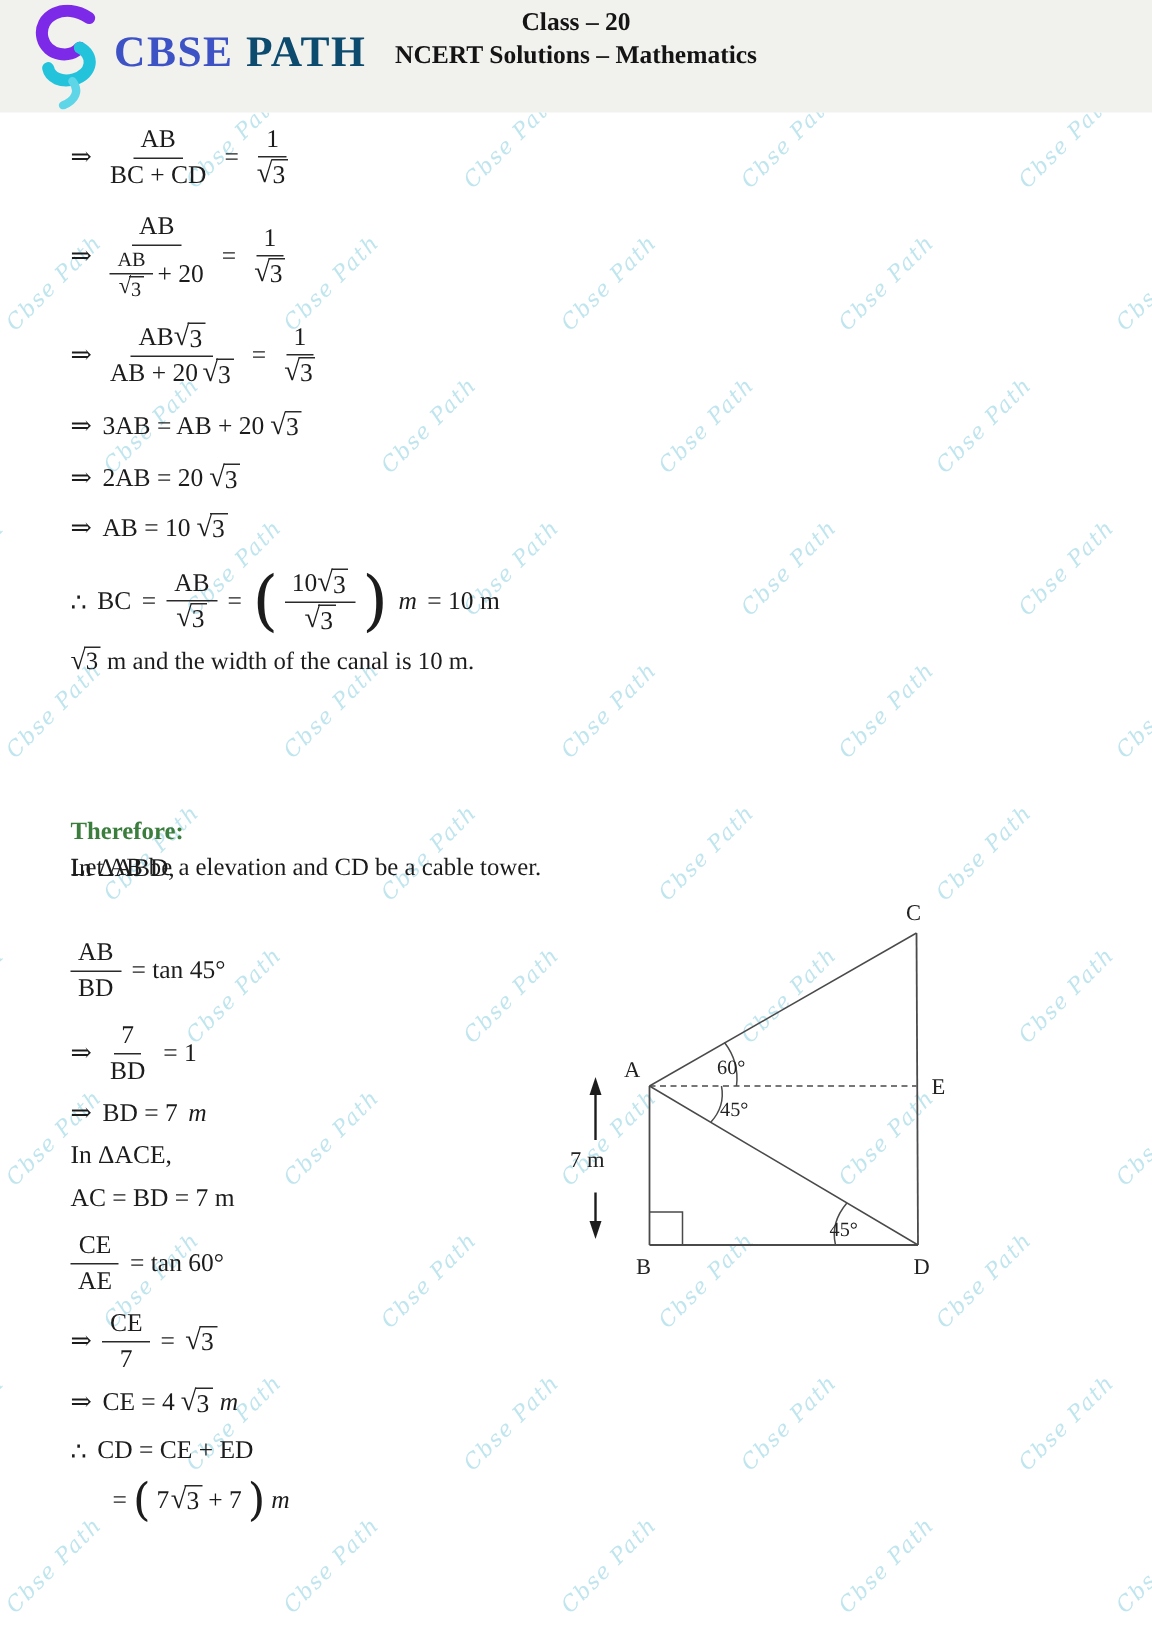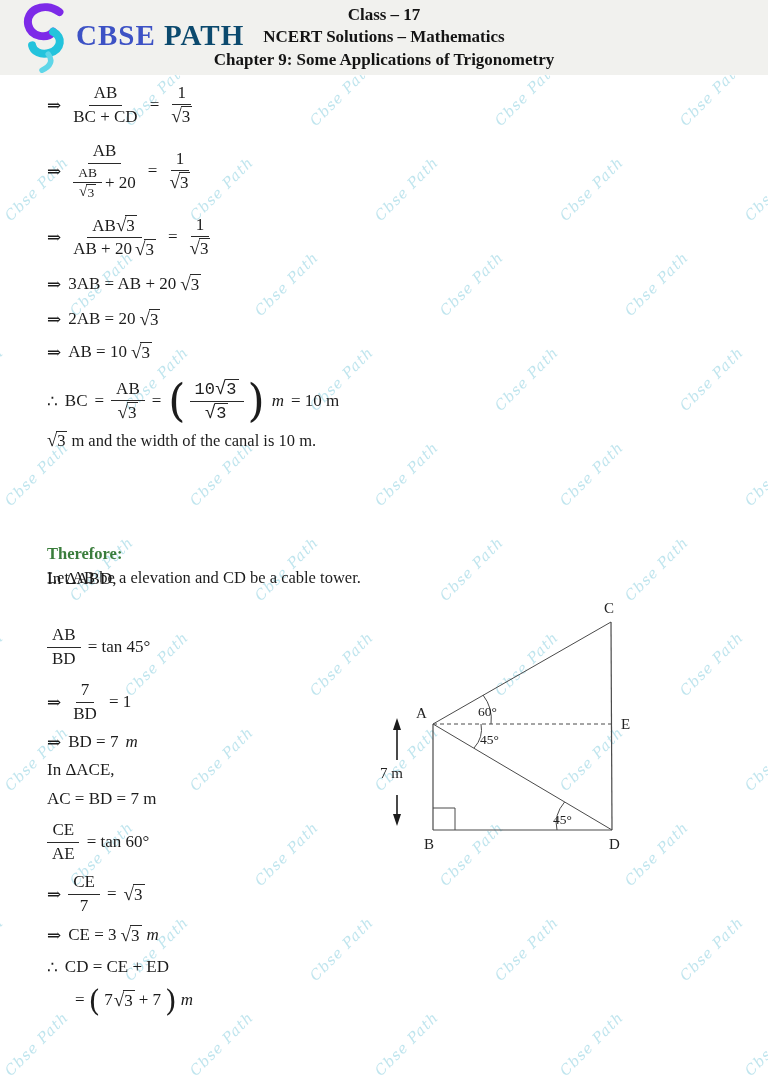--- a/index.html
+++ b/index.html
@@ -123,23 +123,22 @@
       <span class="wm" style="left: 735px; top: 1036px;">Cbse Path</span>
     </div>
 
   <div class="hdr">
     <svg class="logo-svg" width="62" height="70" viewBox="0 0 100 112">
       <path d="M70 14 C44 -4 14 12 20 36 C25 55 50 58 60 46" fill="none" stroke="#7d2ae8" stroke-width="13" stroke-linecap="round"></path>
       <path d="M60 46 C76 54 74 74 54 80 C40 84 28 78 26 68" fill="none" stroke="#23c3dc" stroke-width="13" stroke-linecap="round"></path>
       <path d="M52 82 C60 92 56 102 42 108" fill="none" stroke="#5fd6e8" stroke-width="9" stroke-linecap="round"></path>
     </svg>
     <div class="brand"><span class="b1">CBSE</span>&nbsp;<span class="b2">PATH</span></div>
-    <div class="hdr-line hl1">Class – 17</div>
+    <div class="hdr-line hl1">Class – 20</div>
     <div class="hdr-line hl2">NCERT Solutions – Mathematics</div>
-    <div class="hdr-line hl3">Chapter 9: Some Applications of Trigonometry</div>
   </div>
 
   <div class="mline" style="top:80px;height:50px;">
     <span>⇒</span>
     <span class="frac">
         <span class="fn">AB</span>
         <span class="fd">BC + CD</span>
       </span>
     <span>=</span>
     <span class="frac">
@@ -244,21 +243,21 @@
         <span class="fn">AB</span>
         <span class="fd">
           <span class="sqrt">
             <span class="rsign">√</span>
             <span class="rad">3</span>
           </span>
         </span>
       </span>
     <span>=</span>
     <span class="bigp-lg">(</span>
-    <span class="frac" style="margin:0 -3px;font-family:Liberation Mono, monospace;">
+    <span class="frac" style="margin:0 -3px;">
       <span class="fn"><span>10</span><span class="sqrt">
             <span class="rsign">√</span>
             <span class="rad">3</span>
           </span></span>
       <span class="fd">
           <span class="sqrt">
             <span class="rsign">√</span>
             <span class="rad">3</span>
           </span>
         </span>
@@ -324,21 +323,21 @@
       </span>
     <span>=</span>
     <span class="sqrt">
         <span class="rsign">√</span>
         <span class="rad">3</span>
       </span>
   </div>
 
   <div class="mline" style="top:922px;height:26px;">
     <span>⇒</span>
-    <span>CE = 3</span>
+    <span>CE = 4</span>
     <span class="sqrt" style="margin-left:-3px;">
         <span class="rsign">√</span>
         <span class="rad">3</span>
       </span>
     <span class="it" style="margin-left:-2px;">m</span>
   </div>
 
   <div class="mline" style="top:954px;height:26px;">
     <span>∴</span>
     <span>CD = CE + ED</span>

